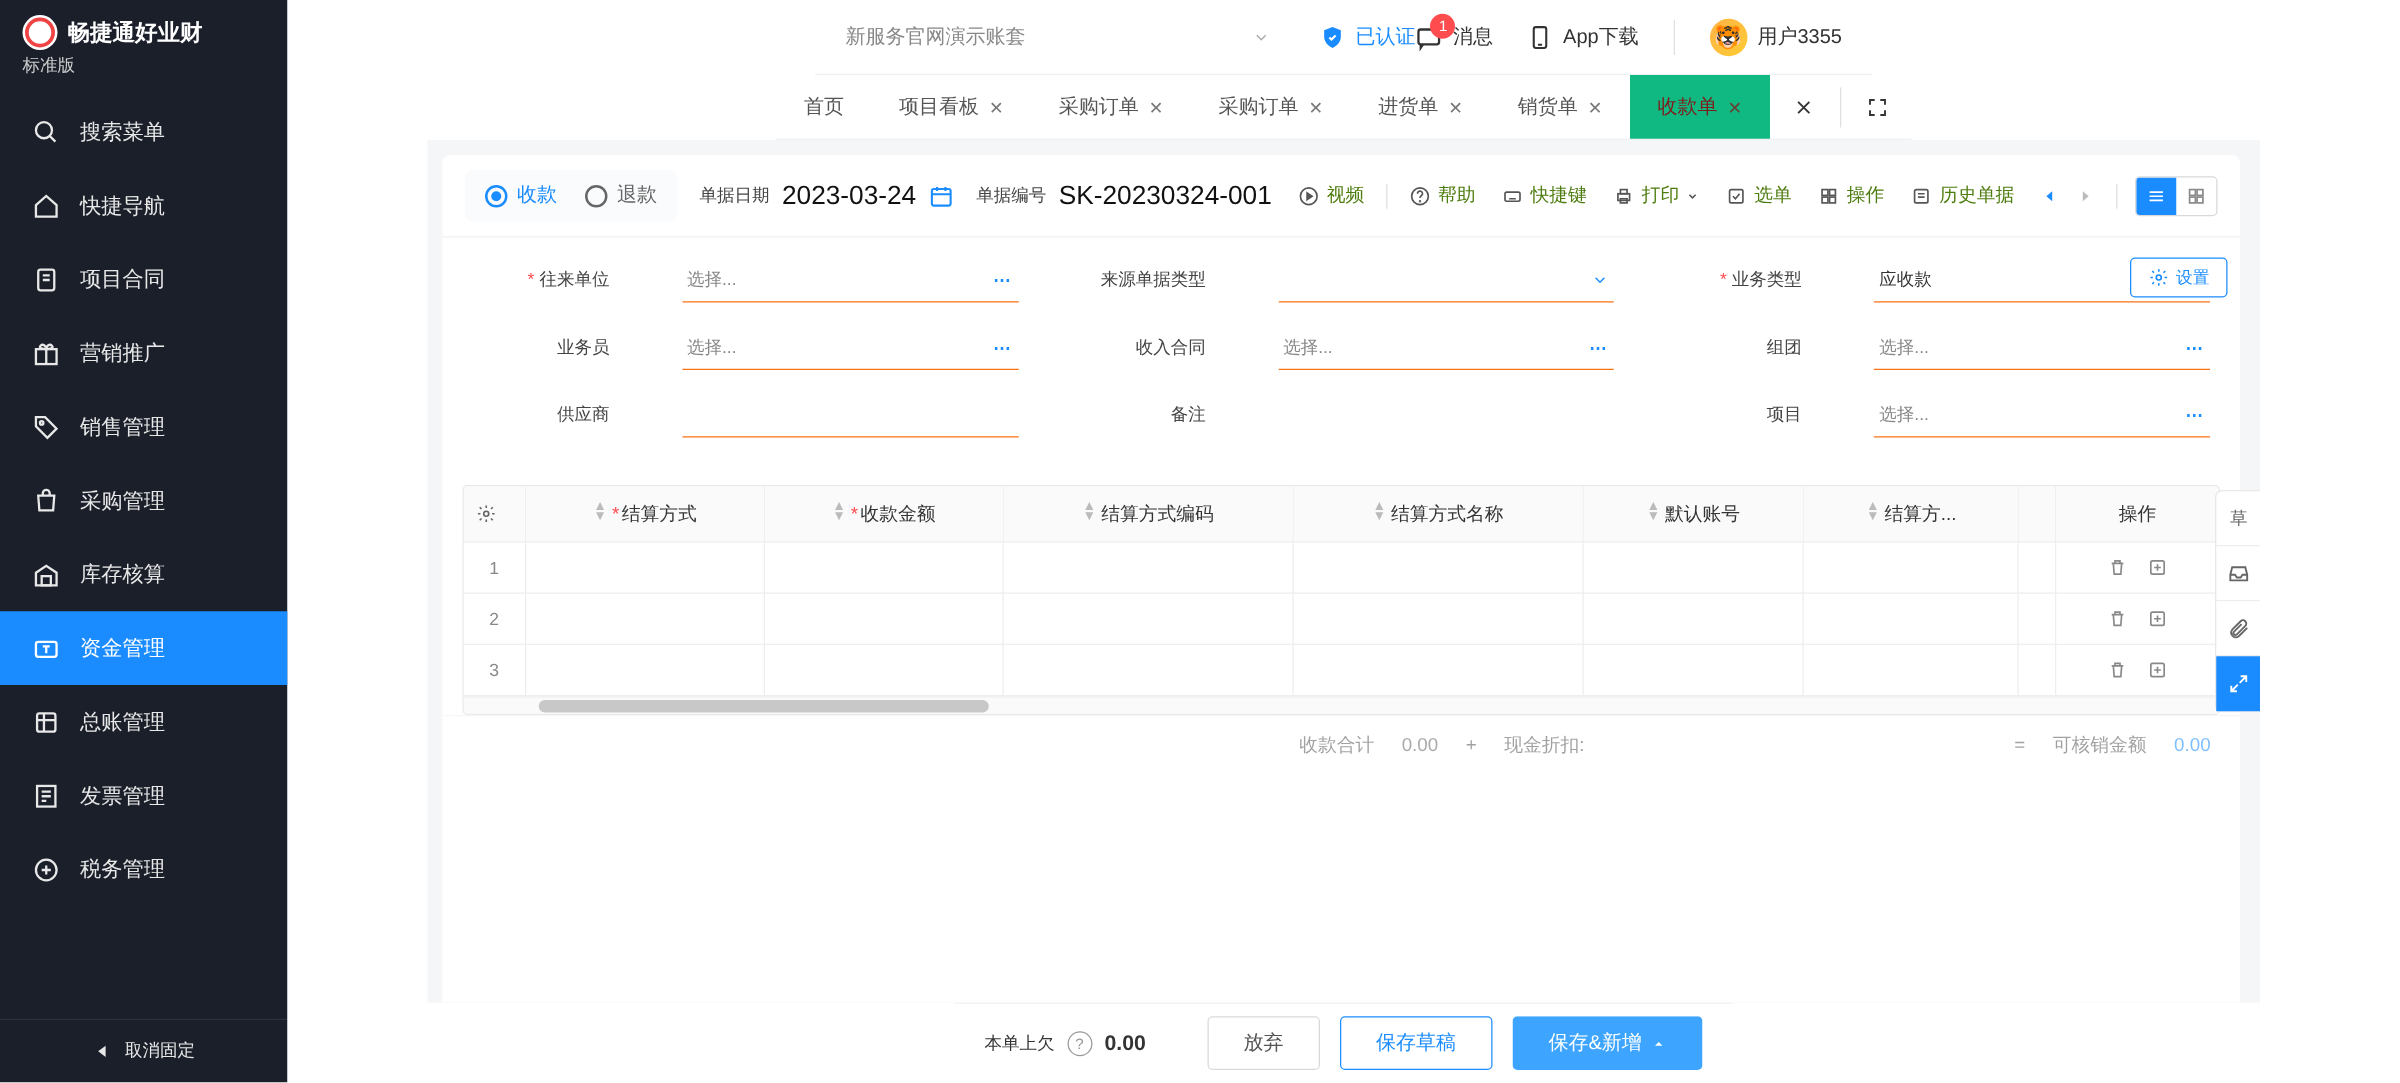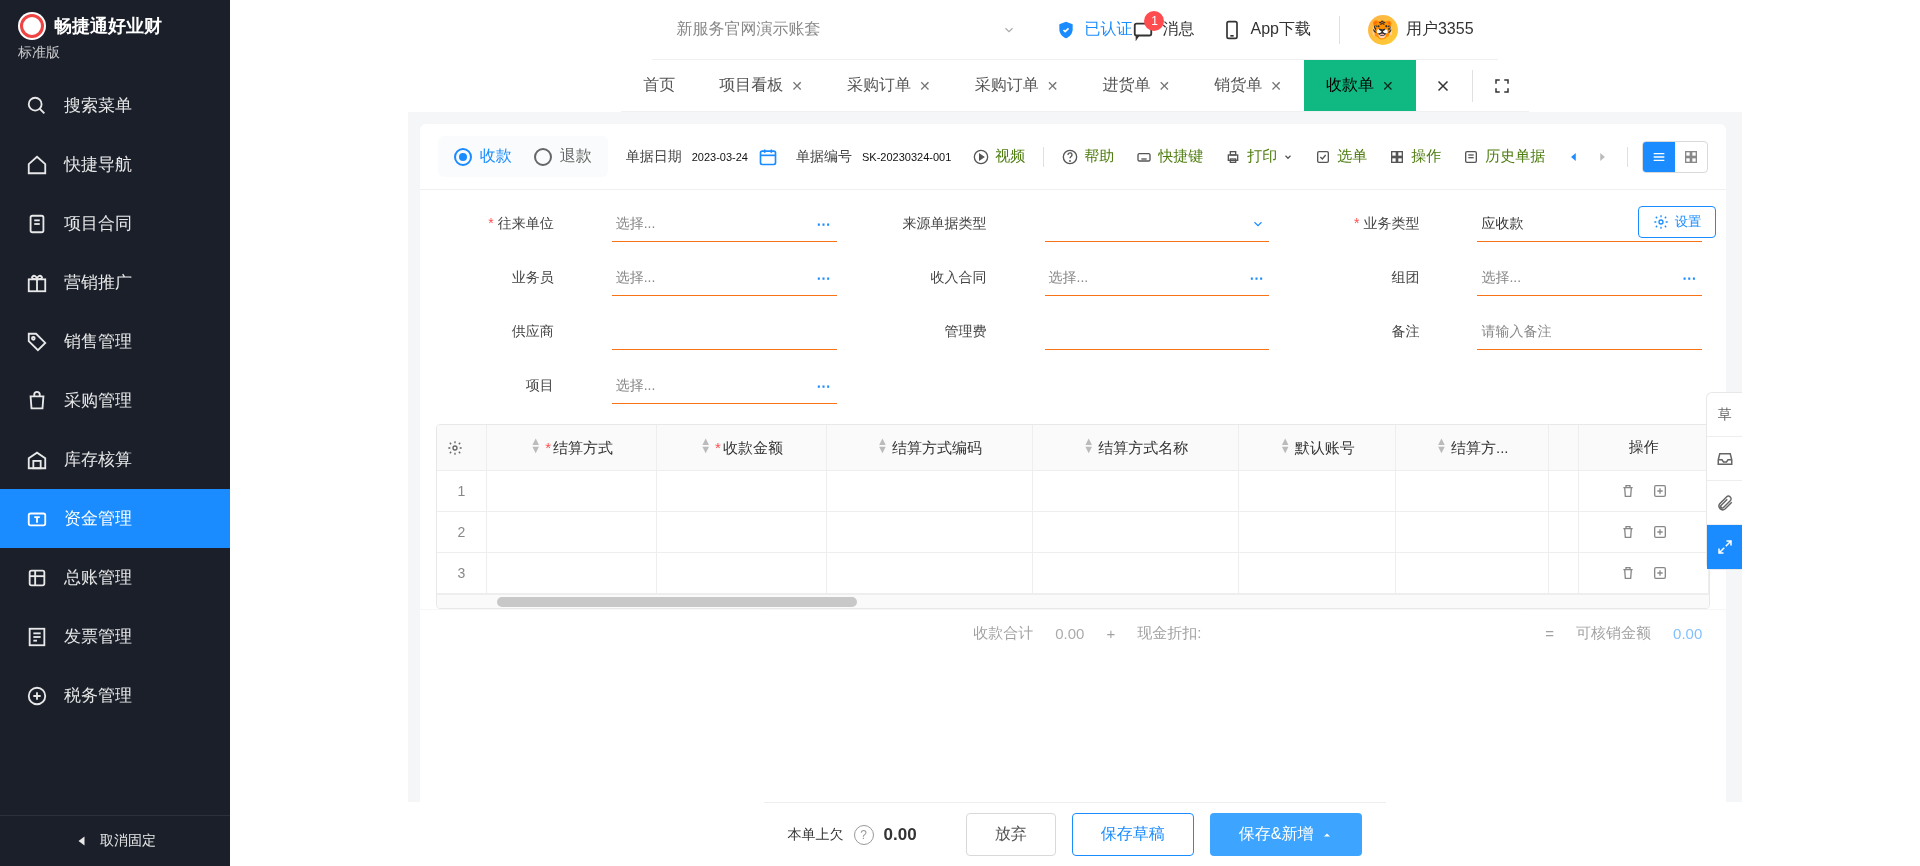--- a/index.html
+++ b/index.html
@@ -31,40 +31,40 @@
 .topbar-spacer { flex: 1; }
 .topbar-right { display: flex; align-items: center; gap: 28px; }
 .top-item { display: flex; align-items: center; gap: 8px; cursor: pointer; font-size: 16px; position: relative; }
 .badge { position: absolute; top: -8px; left: 12px; background: #ff4d4f; color: #fff; border-radius: 50%; width: 20px; height: 20px; font-size: 12px; display: flex; align-items: center; justify-content: center; }
 .avatar { width: 30px; height: 30px; border-radius: 50%; background: linear-gradient(135deg,#ffb347,#ffcc33); display:flex;align-items:center;justify-content:center;font-size:18px; }
 .divider-v { width: 1px; height: 28px; background: #e0e0e0; }
 
 
 .tabs-row { display: flex; align-items: stretch; height: 52px; border-bottom: 1px solid #eef0f2; background: #fff; }
 .tab { padding: 0 22px; display: flex; align-items: center; gap: 8px; cursor: pointer; color: #555; font-size: 16px; }
-.tab.active { background: #10b981; color: #000000; }
+.tab.active { background: #10b981; color: #7f1d1d; }
 .tab-close { font-size: 14px; opacity: .8; }
 .tabs-actions { margin-left: auto; display: flex; align-items: center; gap: 10px; padding: 0 14px; }
 .tabs-actions .ib { width: 26px; height: 26px; display: flex; align-items: center; justify-content: center; cursor: pointer; color: #555; }
 .tabs-actions .sep { width: 1px; height: 32px; background: #e0e0e0; margin: 0 6px; }
 
 
 .content { flex: 1; padding: 12px 16px 0 12px; background: #f4f6f8; overflow: hidden; display: flex; flex-direction: column; position: relative; }
 .card { background: #fff; border-radius: 6px 6px 0 0; flex: 1; display: flex; flex-direction: column; min-height: 0; }
 
 
 .form-head { display: flex; align-items: center; padding: 12px 18px; border-bottom: 1px solid #f0f0f0; gap: 18px; flex-wrap: wrap; }
 .radio-group { display: flex; gap: 22px; background: #fafbfc; padding: 10px 16px; border-radius: 6px; }
 .radio-opt { display: flex; align-items: center; gap: 8px; cursor: pointer; color: #666; font-size: 16px; }
 .radio-opt.checked { color: #1a8cff; }
 .radio-circle { width: 18px; height: 18px; border: 2px solid currentColor; border-radius: 50%; display: inline-flex; align-items: center; justify-content: center; }
 .radio-opt.checked .radio-circle::after { content:""; width: 8px; height: 8px; background: #1a8cff; border-radius: 50%; }
 .field-inline { display: flex; align-items: center; gap: 10px; }
 .field-inline .lbl { color: #444; }
-.field-inline .val { color: #111; font-size: 11px; }
+.field-inline .val { color: #111; font-size: 21px; }
 .cal-icon { color: #1a8cff; width: 20px; height: 20px; }
 .toolbar { margin-left: auto; display: flex; align-items: center; gap: 14px; }
 .toolbar .tb { display: flex; align-items: center; gap: 6px; cursor: pointer; color: #4d7c0f; font-size: 15px; padding: 4px 4px; }
 .toolbar .sep { width: 1px; height: 20px; background: #e0e0e0; }
 .view-toggle { display: flex; border: 1px solid #d9d9d9; border-radius: 4px; overflow: hidden; }
 .view-toggle .vt { width: 32px; height: 30px; display: flex; align-items: center; justify-content: center; cursor: pointer; }
 .view-toggle .vt.active { background: #1a8cff; color: #fff; }
 .nav-arrows { display: flex; gap: 6px; align-items: center; }
 .nav-arrows .na { cursor: pointer; padding: 4px; }
 .navl { color: #1a8cff; }
@@ -506,28 +506,21 @@
                 <span>选择...</span>
                 <span class="ell">⋯</span>
               </div>
             </div>
 
           <div class="form-field">
               <span class="flabel">供应商</span>
               <div class="fcontrol"></div>
             </div>
           <div class="form-field">
-              <span class="flabel">管理费</span>
-              <div class="fcontrol"></div>
-            </div>
-          <div class="form-field">
               <span class="flabel">备注</span>
-              <div class="fcontrol">
-                <span>请输入备注</span>
-              </div>
             </div>
 
           <div class="form-field">
               <span class="flabel">项目</span>
               <div class="fcontrol">
                 <span>选择...</span>
                 <span class="ell">⋯</span>
               </div>
             </div>
           <div></div>

